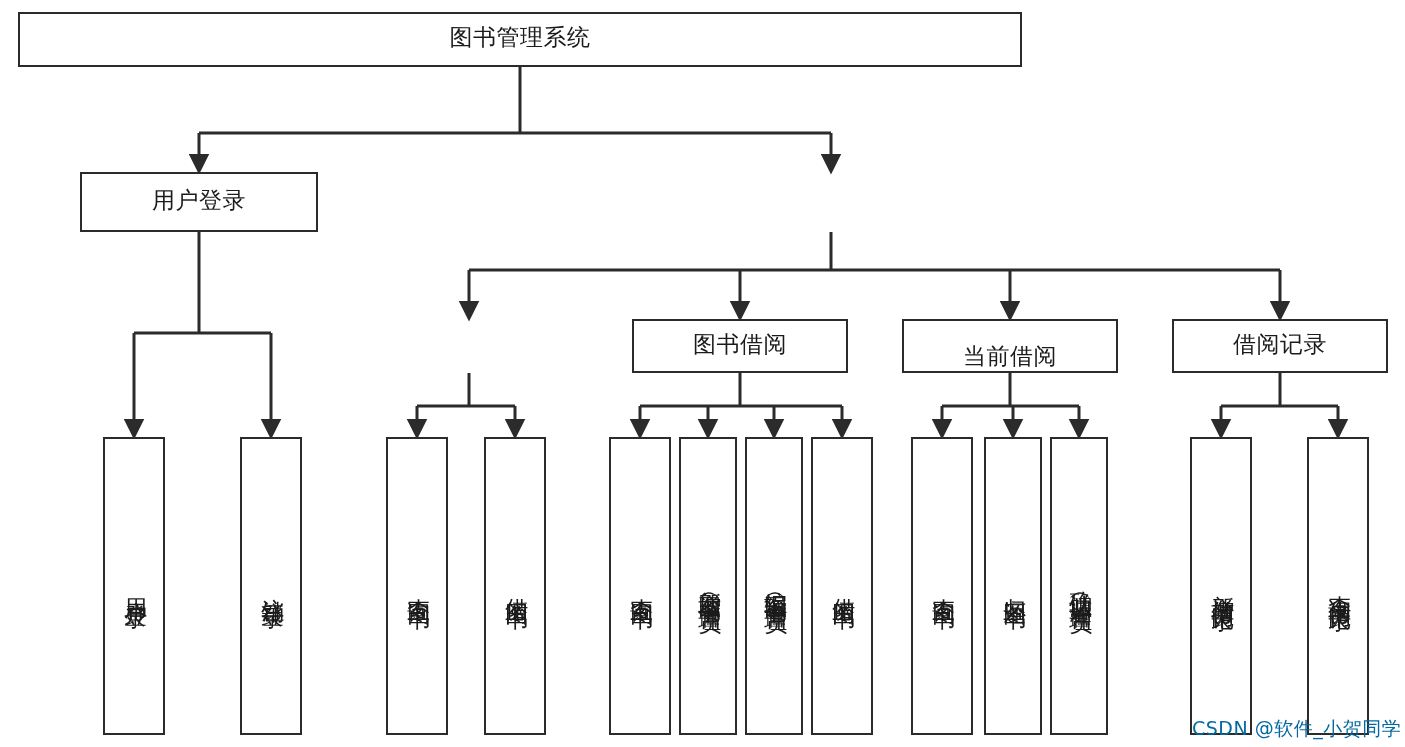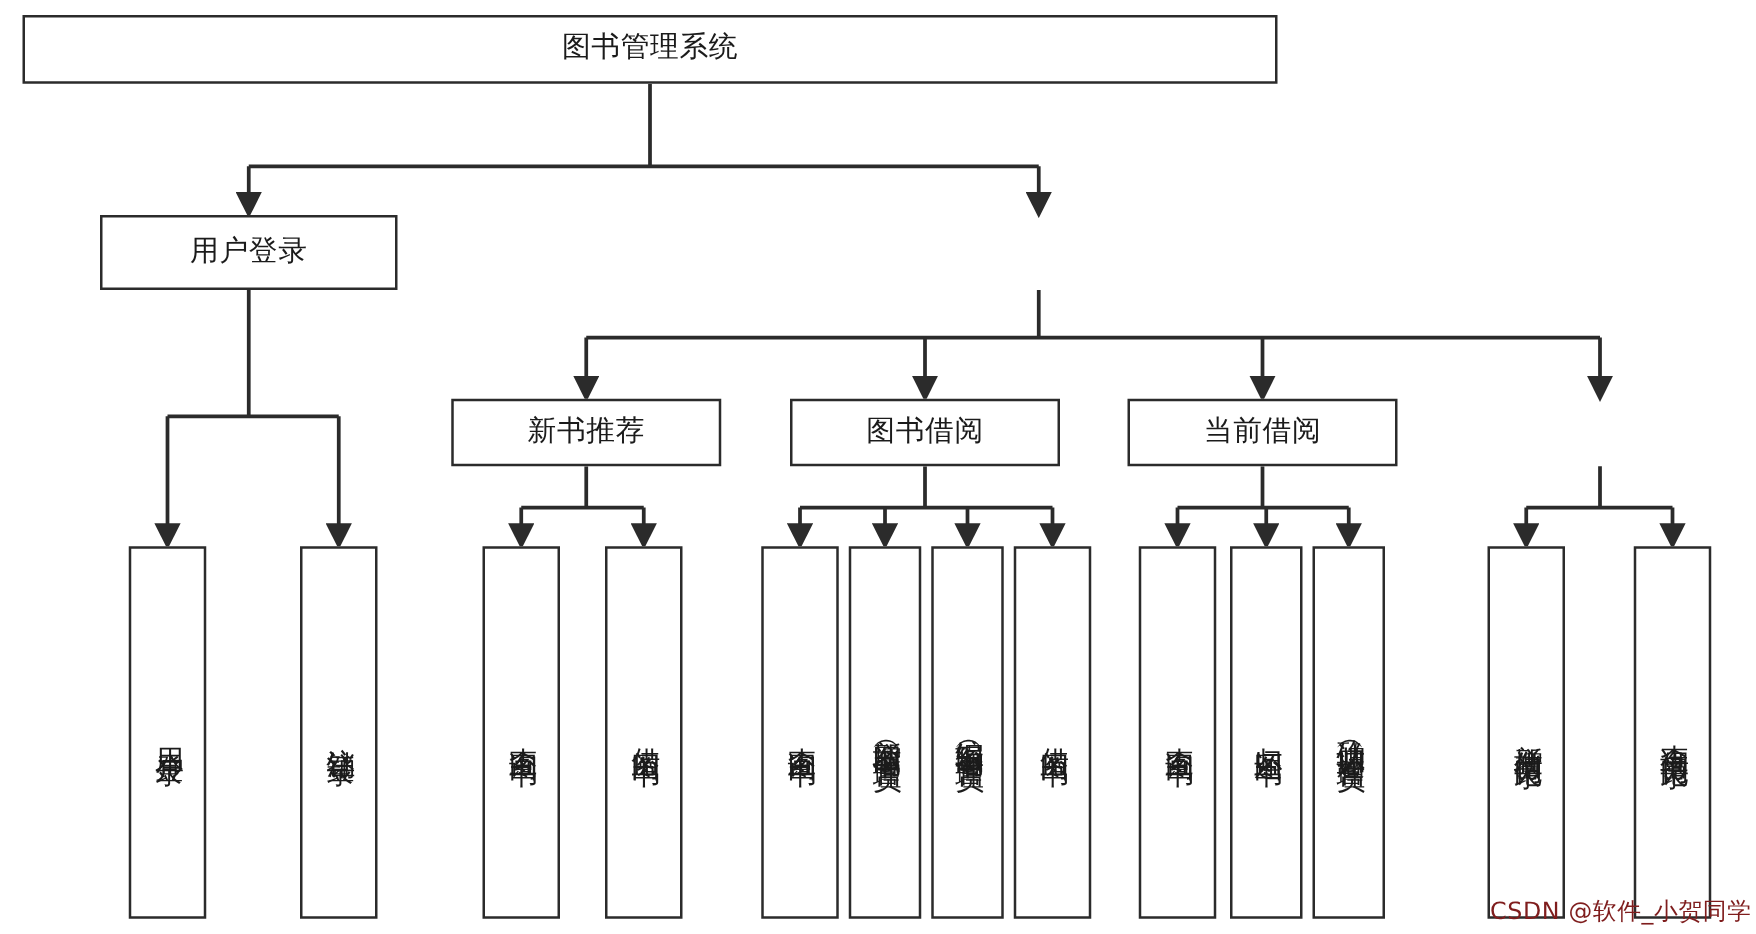--- a/index.html
+++ b/index.html
@@ -52,21 +52,21 @@
   .node.v .lbl {
     writing-mode: vertical-rl;
     text-orientation: upright;
     white-space: nowrap;
   }
   .node.h .lbl {
     white-space: nowrap;
   }
   .watermark {
     position: absolute;
-    color: #7f1d1d;
+    color: #0369a1;
     font-size: 19px;
     white-space: nowrap;
     letter-spacing: 0.5px;
   }
 </style>
 </head>
 <body>
 
 <div id="canvas">
 
@@ -122,28 +122,28 @@
   </svg>
 
   <div class="node h" style="left:18px; top:12px; width:1004px; height:55px;">
     <span class="lbl">图书管理系统</span>
   </div>
 
   <div class="node h" style="left:80px; top:172px; width:238px; height:60px;">
     <span class="lbl">用户登录</span>
   </div>
 
-  <div class="node h" style="left:361px; top:319px; width:216px; height:54px;">
-    <span class="lbl">新书推荐</span>
-  </div>
   <div class="node h" style="left:632px; top:319px; width:216px; height:54px;">
     <span class="lbl">图书借阅</span>
   </div>
-  <div class="node h" style="left:902px; top:319px; width:216px; height:54px;">
+  <div class="node h" style="left:902px; top:319px; width:216px; height:54px;align-items:flex-end;">
     <span class="lbl">当前借阅</span>
+  </div>
+  <div class="node h" style="left:1172px; top:319px; width:216px; height:54px;">
+    <span class="lbl">借阅记录</span>
   </div>
 
   <div class="node v" style="left:103px; top:437px; width:62px; height:298px;">
     <span class="lbl">用户登录</span>
   </div>
   <div class="node v" style="left:240px; top:437px; width:62px; height:298px;">
     <span class="lbl">注销登录</span>
   </div>
   <div class="node v" style="left:386px; top:437px; width:62px; height:298px;">
     <span class="lbl">查询图书</span>

